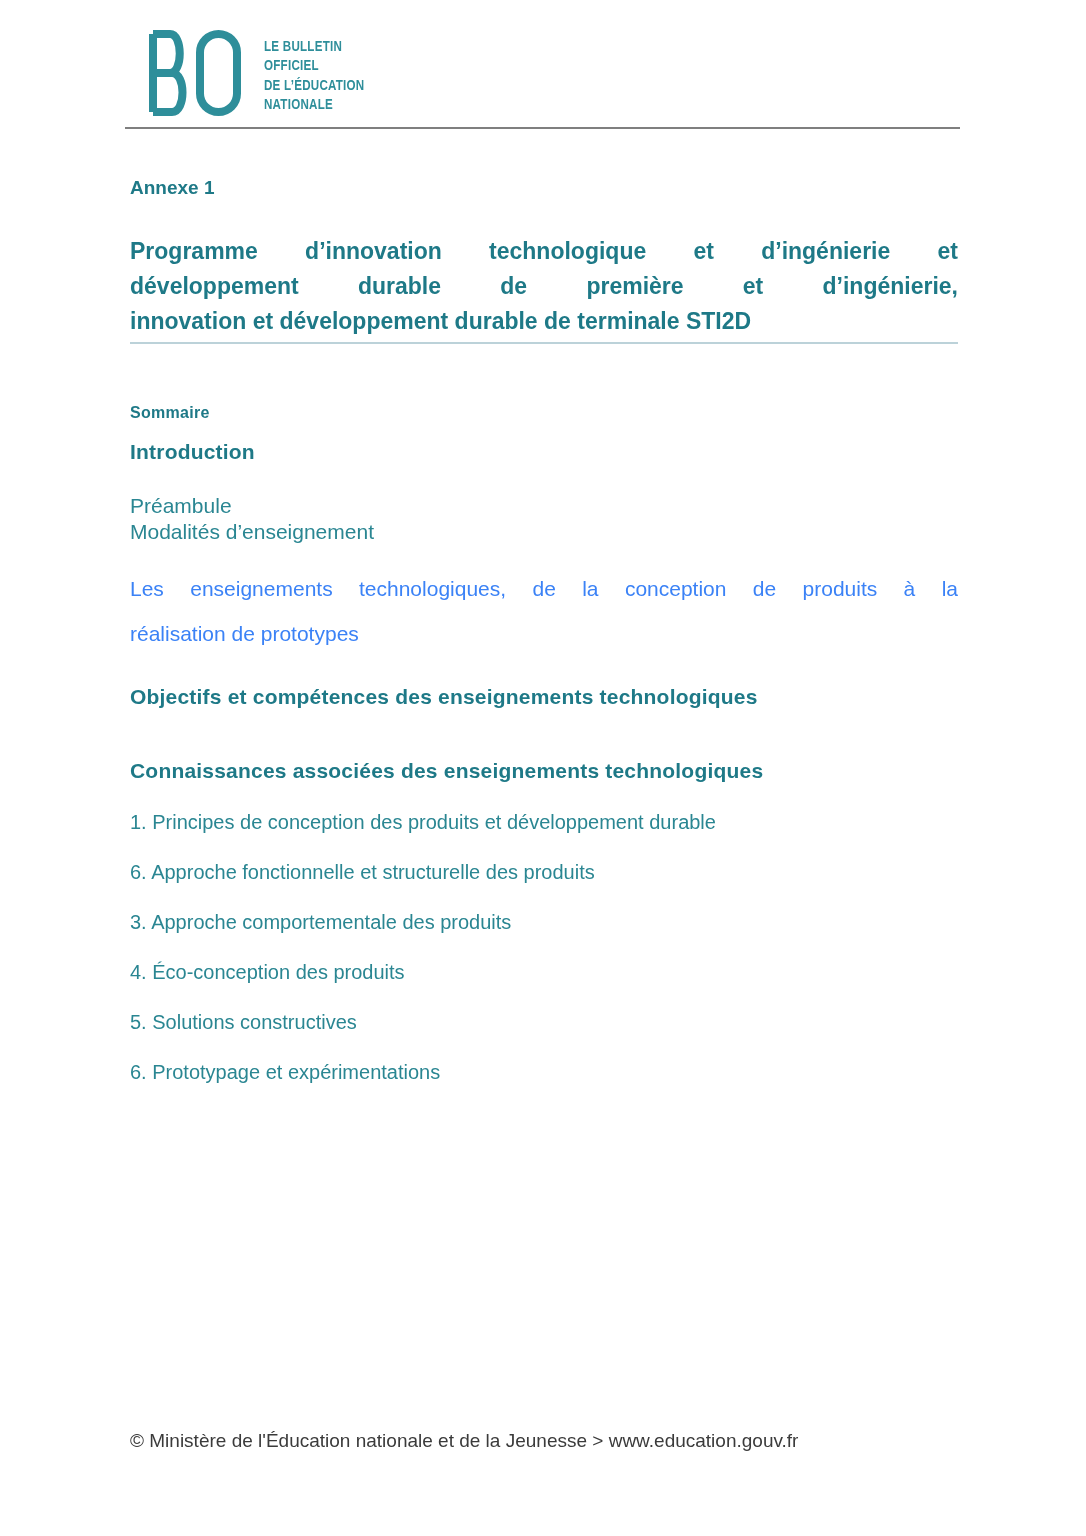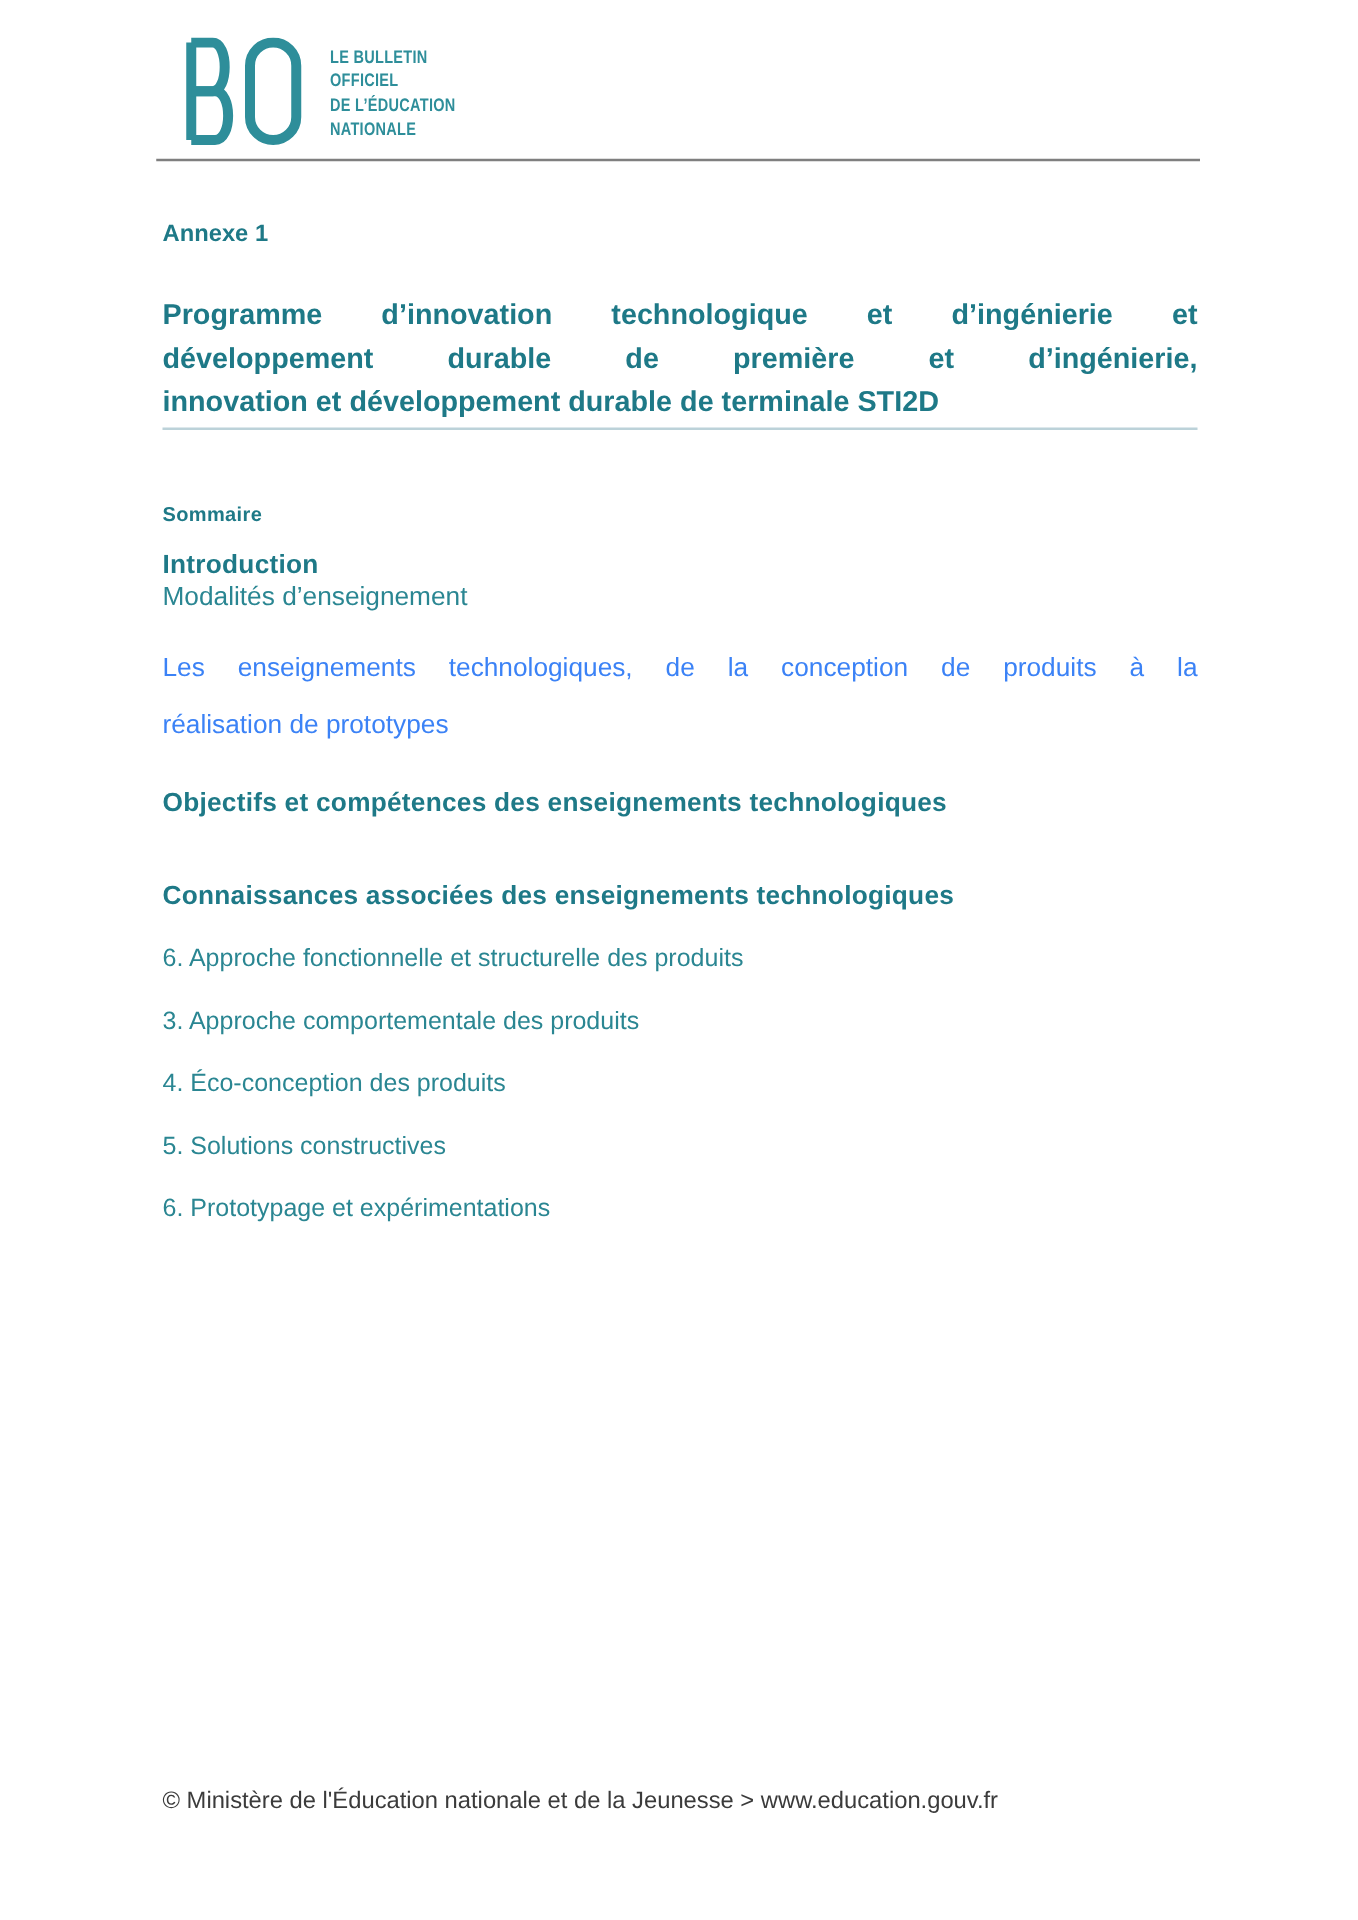--- a/index.html
+++ b/index.html
@@ -151,32 +151,34 @@
     <div class="jline">Programme d’innovation technologique et d’ingénierie et</div>
     <div class="jline">développement durable de première et d’ingénierie,</div>
     <div class="lline">innovation et développement durable de terminale STI2D</div>
   </div>
   <div class="title-underline"></div>
 
   <div class="sommaire">Sommaire</div>
 
   <div class="toc-h mt-intro">Introduction</div>
 
+  <div class="toc-item-lg mt-pream">Préambule</div>
 
   <div class="toc-item-lg mt-modal">Modalités d’enseignement</div>
 
   <div class="toc-para">
     <div class="jline">Les enseignements technologiques, de la conception de produits à la</div>
     <div class="lline">réalisation de prototypes</div>
   </div>
 
   <div class="toc-h mt-object">Objectifs et compétences des enseignements technologiques</div>
 
   <div class="toc-h mt-connais">Connaissances associées des enseignements technologiques</div>
 
+  <div class="toc-item mt-item1">1. Principes de conception des produits et développement durable</div>
   <div class="toc-item mt-item">6. Approche fonctionnelle et structurelle des produits</div>
   <div class="toc-item mt-item">3. Approche comportementale des produits</div>
   <div class="toc-item mt-item">4. Éco-conception des produits</div>
   <div class="toc-item mt-item">5. Solutions constructives</div>
   <div class="toc-item mt-item">6. Prototypage et expérimentations</div>
 
 </div>
 
 <div class="footer">© Ministère de l'Éducation nationale et de la Jeunesse &gt; www.education.gouv.fr</div>
 

